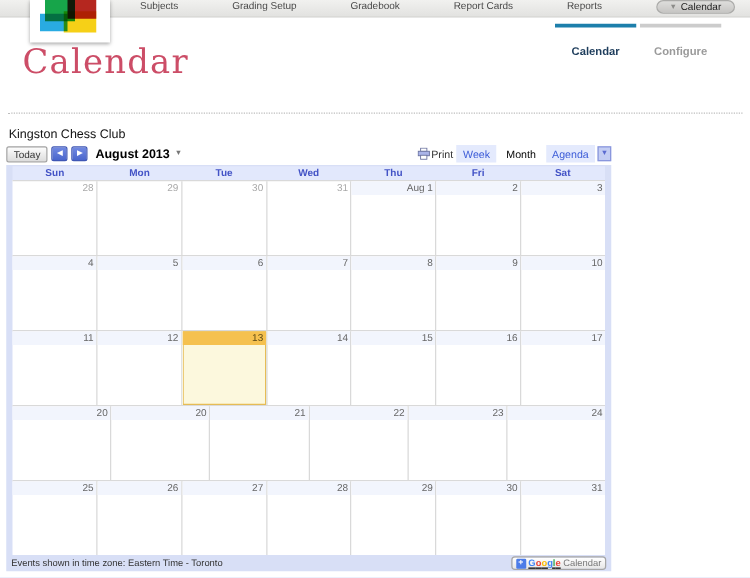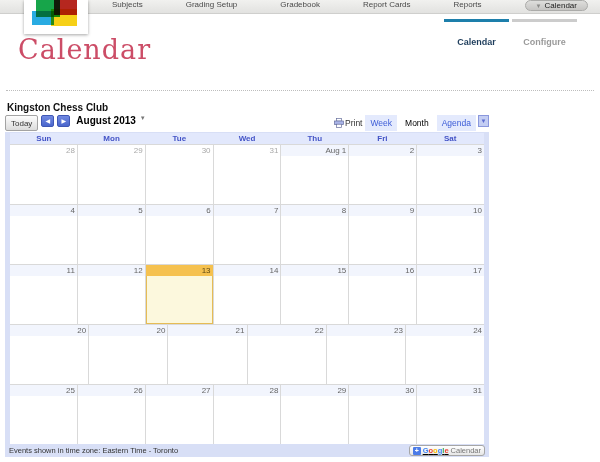--- a/index.html
+++ b/index.html
@@ -49,22 +49,22 @@
   .tab { width:65px; text-align:center; cursor:pointer; }
   .tab-bar { display:block; height:3px; background:#cccccc; margin-bottom:9px; }
   .tab.active .tab-bar { background:#1d7fab; }
   .tab-lbl { font-size:9px; font-weight:bold; color:#9a9a9a; }
   .tab.active .tab-lbl { color:#1e3d5c; }
 
   .sep { border:none; border-top:1px dotted #bdbdbd; margin:0 6px; }
 
   
   .cal-widget { margin:11px 0 0 5px; width:484px; }
-  .cal-title { font-size:10px; font-weight:bold; color:#111; margin-left:2px; height:11px; }
-  .cal-toolbar { display:flex; height:16px; margin-top:2px; }
+  .cal-title { font-size:10px; font-weight:normal; color:#111; margin-left:2px; height:11px; }
+  .cal-toolbar { display:flex; align-items:center; height:16px; margin-top:2px; }
   .today-btn {
     font-size:8px; color:#333; padding:1px 5px; border:1px solid #a3a3a3; border-radius:2px;
     background:linear-gradient(#fdfdfd,#dcdcdc); cursor:pointer; font-family:inherit;
   }
   .arrow-btn {
     width:13px; height:12px; margin-left:3px; border:1px solid #3f57b5; border-radius:2px;
     background:linear-gradient(#7189e2,#4a66cc); color:#fff; font-size:6px; line-height:10px;
     text-align:center; cursor:pointer; padding:0; font-family:inherit;
   }
   .month-label { font-size:10px; font-weight:bold; color:#000; margin-left:6px; cursor:pointer; }

